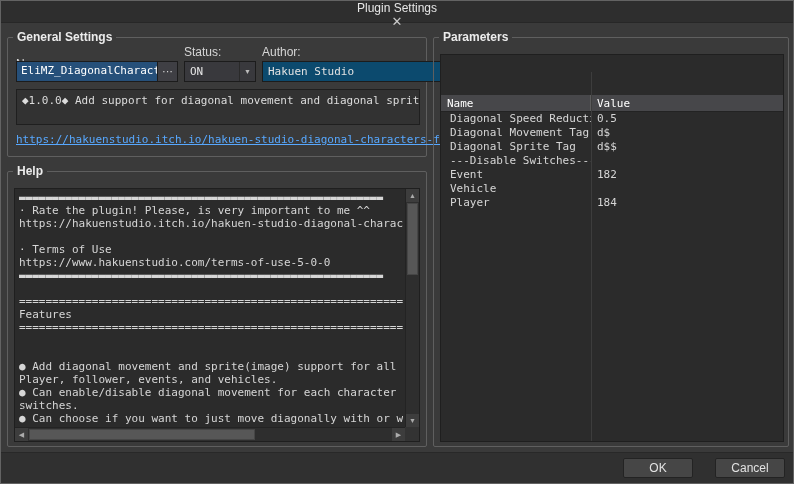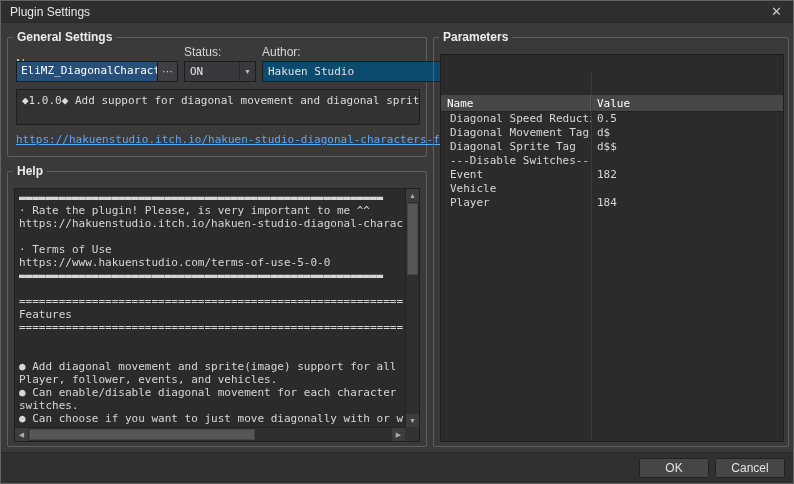--- a/index.html
+++ b/index.html
@@ -2,21 +2,21 @@
 <html><head>
 <meta charset="utf-8">
 <style>
   *{margin:0;padding:0;box-sizing:border-box;}
   html,body{width:794px;height:484px;}
   body{font-family:"Liberation Sans",sans-serif;background:#3a3a3a;position:relative;overflow:hidden;}
 
   .window{position:absolute;inset:0;background:#3a3a3a;border:1px solid #636363;}
 
   
-  .titlebar{position:absolute;top:0;left:0;right:0;height:22px;background:#2e2e2e;display:flex;align-items:center;padding:0 9px;border-bottom:1px solid #272727;}
+  .titlebar{position:absolute;top:0;left:0;right:0;height:22px;background:#2e2e2e;display:flex;align-items:center;padding:0 9px;border-bottom:1px solid #272727;flex-direction:column;}
   .titlebar .title{flex:1;color:#e6e6e6;font-size:12px;}
   .close{color:#c9c9c9;font-size:13px;line-height:13px;padding:0 2px;cursor:default;}
 
   
   .groupbox{position:absolute;border:1px solid #5f5f5f;border-radius:2px;padding-left:28px;}
   .gb-title{position:absolute;top:-8px;left:5px;background:#3a3a3a;padding:0 4px;font-size:12px;font-weight:bold;color:#ececec;white-space:nowrap;}
   #gb-general{left:6px;top:36px;width:420px;height:120px;}
   #gb-help{left:6px;top:170px;width:420px;height:276px;}
   #gb-params{left:432px;top:36px;width:356px;height:410px;}
 
@@ -55,21 +55,21 @@
   .th{padding:2px 6px;white-space:nowrap;overflow:hidden;}
   .th.name{width:150px;border-right:1px solid #5c5c5c;}
   .th.value{flex:1;}
   .tr{display:flex;height:14px;font-size:11px;color:#d6d6d6;font-family:"DejaVu Sans Mono",monospace;}
   .td{padding:0 6px;white-space:nowrap;overflow:hidden;line-height:14px;}
   .td.name{width:150px;padding-left:9px;}
   .td.value{flex:1;}
   .col-divider{position:absolute;left:150px;top:17px;bottom:0;width:1px;background:#3d3d3d;}
 
   
-  .footer{position:absolute;left:0;right:0;bottom:0;height:31px;background:#303030;border-top:1px solid #282828;display:flex;align-items:center;justify-content:flex-end;gap:6px;padding:0 8px;}
+  .footer{position:absolute;left:0;right:0;bottom:0;height:31px;background:#303030;border-top:1px solid #282828;display:flex;align-items:center;justify-content:flex-end;gap:22px;padding:0 8px;}
   .btn{width:70px;height:20px;background:#464646;border:1px solid #232323;color:#e2e2e2;font-size:12px;text-align:center;line-height:18px;border-radius:2px;cursor:default;}
 </style>
 </head>
 <body>
 
 <div class="window">
 
   <div class="titlebar">
     <span class="title">Plugin Settings</span>
     <span class="close">✕</span>

